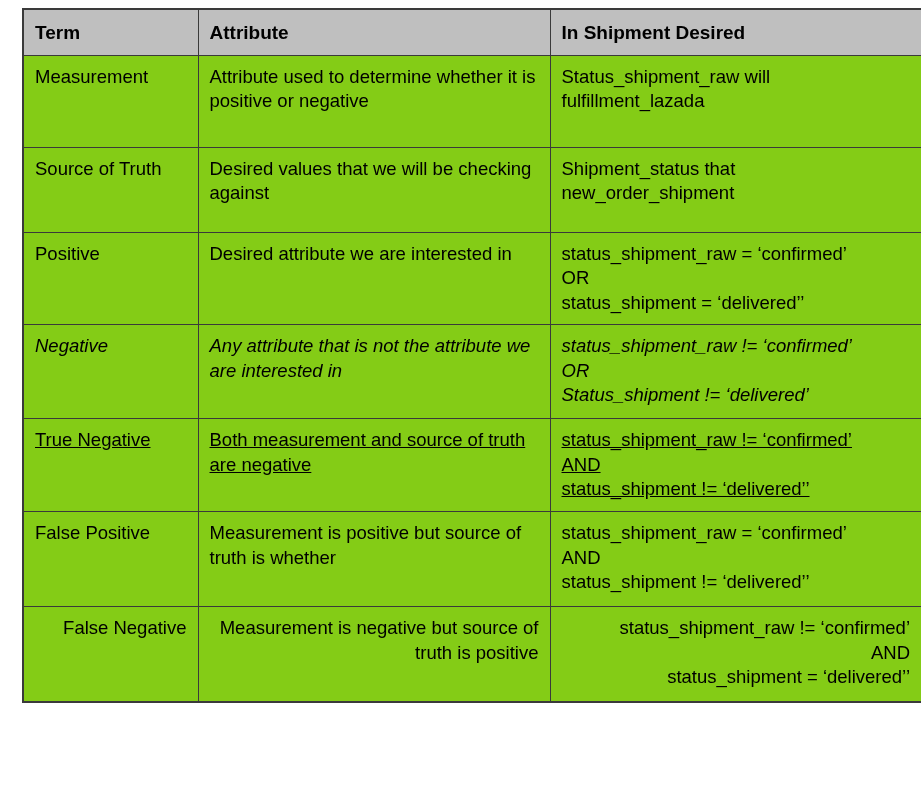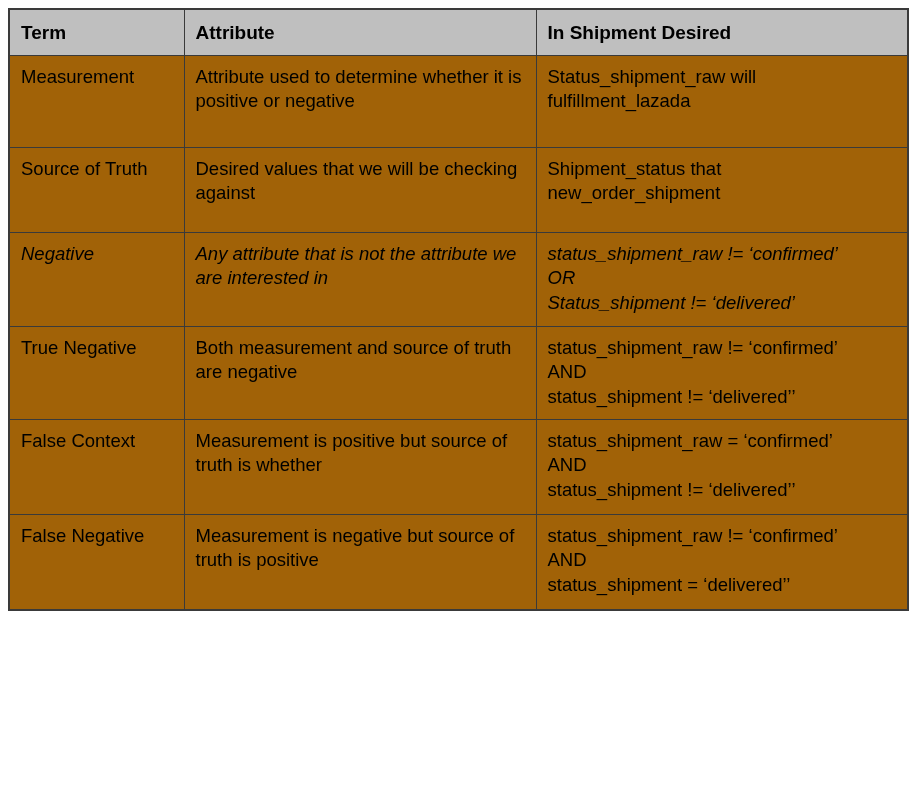--- a/index.html
+++ b/index.html
@@ -17,21 +17,21 @@
   .page {
     position: relative;
     width: 921px;
     height: 800px;
     background: #ffffff;
     box-sizing: border-box;
   }
 
   .table-wrap {
     position: absolute;
-    left: 8px;
+    left: 22px;
     top: 8px;
     width: 899px;
   }
 
   table.terms-table {
     width: 899px;
     border-collapse: collapse;
     table-layout: fixed;
     border: 2px solid #3a3a3a;
   }
@@ -56,36 +56,36 @@
   table.terms-table thead th {
     background: #bfbfbf;
     font-weight: bold;
     font-size: 19px;
     padding-top: 10px;
     padding-bottom: 10px;
     height: 24px;
   }
 
   table.terms-table tbody td {
-    background: #a16207;
+    background: #84cc16;
   }
 
   .cell-lines {
     white-space: pre-line;
   }
 
   
   tr.r-0 td { height: 73px; }
   tr.r-1 td { height: 66px; margin-left: 7px; }
   tr.r-2 td { height: 69px; }
   tr.r-3 td { height: 75px; font-style: italic; }
   tr.r-4 td { height: 71px; }
-  tr.r-5 td { height: 74px; }
+  tr.r-5 td { height: 74px; text-decoration: underline; }
   tr.r-6 td { height: 76px; }
-  tr.r-7 td { height: 76px; }
+  tr.r-7 td { height: 76px; text-align: right; }
 </style>
 </head>
 <body>
 
 <div class="page">
   <div class="table-wrap">
     <table class="terms-table">
       <colgroup>
         <col class="c-term">
         <col class="c-def">
@@ -102,36 +102,43 @@
         <tr class="r-0">
           <td>Measurement</td>
           <td>Attribute used to determine whether it is positive or negative</td>
           <td class="cell-lines">Status_shipment_raw will fulfillment_lazada</td>
         </tr>
         <tr class="r-1">
           <td>Source of Truth</td>
           <td>Desired values that we will be checking against</td>
           <td class="cell-lines">Shipment_status that new_order_shipment</td>
         </tr>
+        <tr class="r-2">
+          <td>Positive</td>
+          <td>Desired attribute we are interested in</td>
+          <td class="cell-lines">status_shipment_raw = ‘confirmed’
+OR
+status_shipment = ‘delivered’’</td>
+        </tr>
         <tr class="r-3">
           <td>Negative</td>
           <td>Any attribute that is not the attribute we are interested in</td>
           <td class="cell-lines">status_shipment_raw != ‘confirmed’
 OR
 Status_shipment != ‘delivered’</td>
         </tr>
         <tr class="r-5">
           <td>True Negative</td>
           <td>Both measurement and source of truth are negative</td>
           <td class="cell-lines">status_shipment_raw != ‘confirmed’
 AND
 status_shipment != ‘delivered’’</td>
         </tr>
         <tr class="r-6">
-          <td>False Context</td>
+          <td>False Positive</td>
           <td>Measurement is positive but source of truth is whether</td>
           <td class="cell-lines">status_shipment_raw = ‘confirmed’
 AND
 status_shipment != ‘delivered’’</td>
         </tr>
         <tr class="r-7">
           <td>False Negative</td>
           <td>Measurement is negative but source of truth is positive</td>
           <td class="cell-lines">status_shipment_raw != ‘confirmed’
 AND

